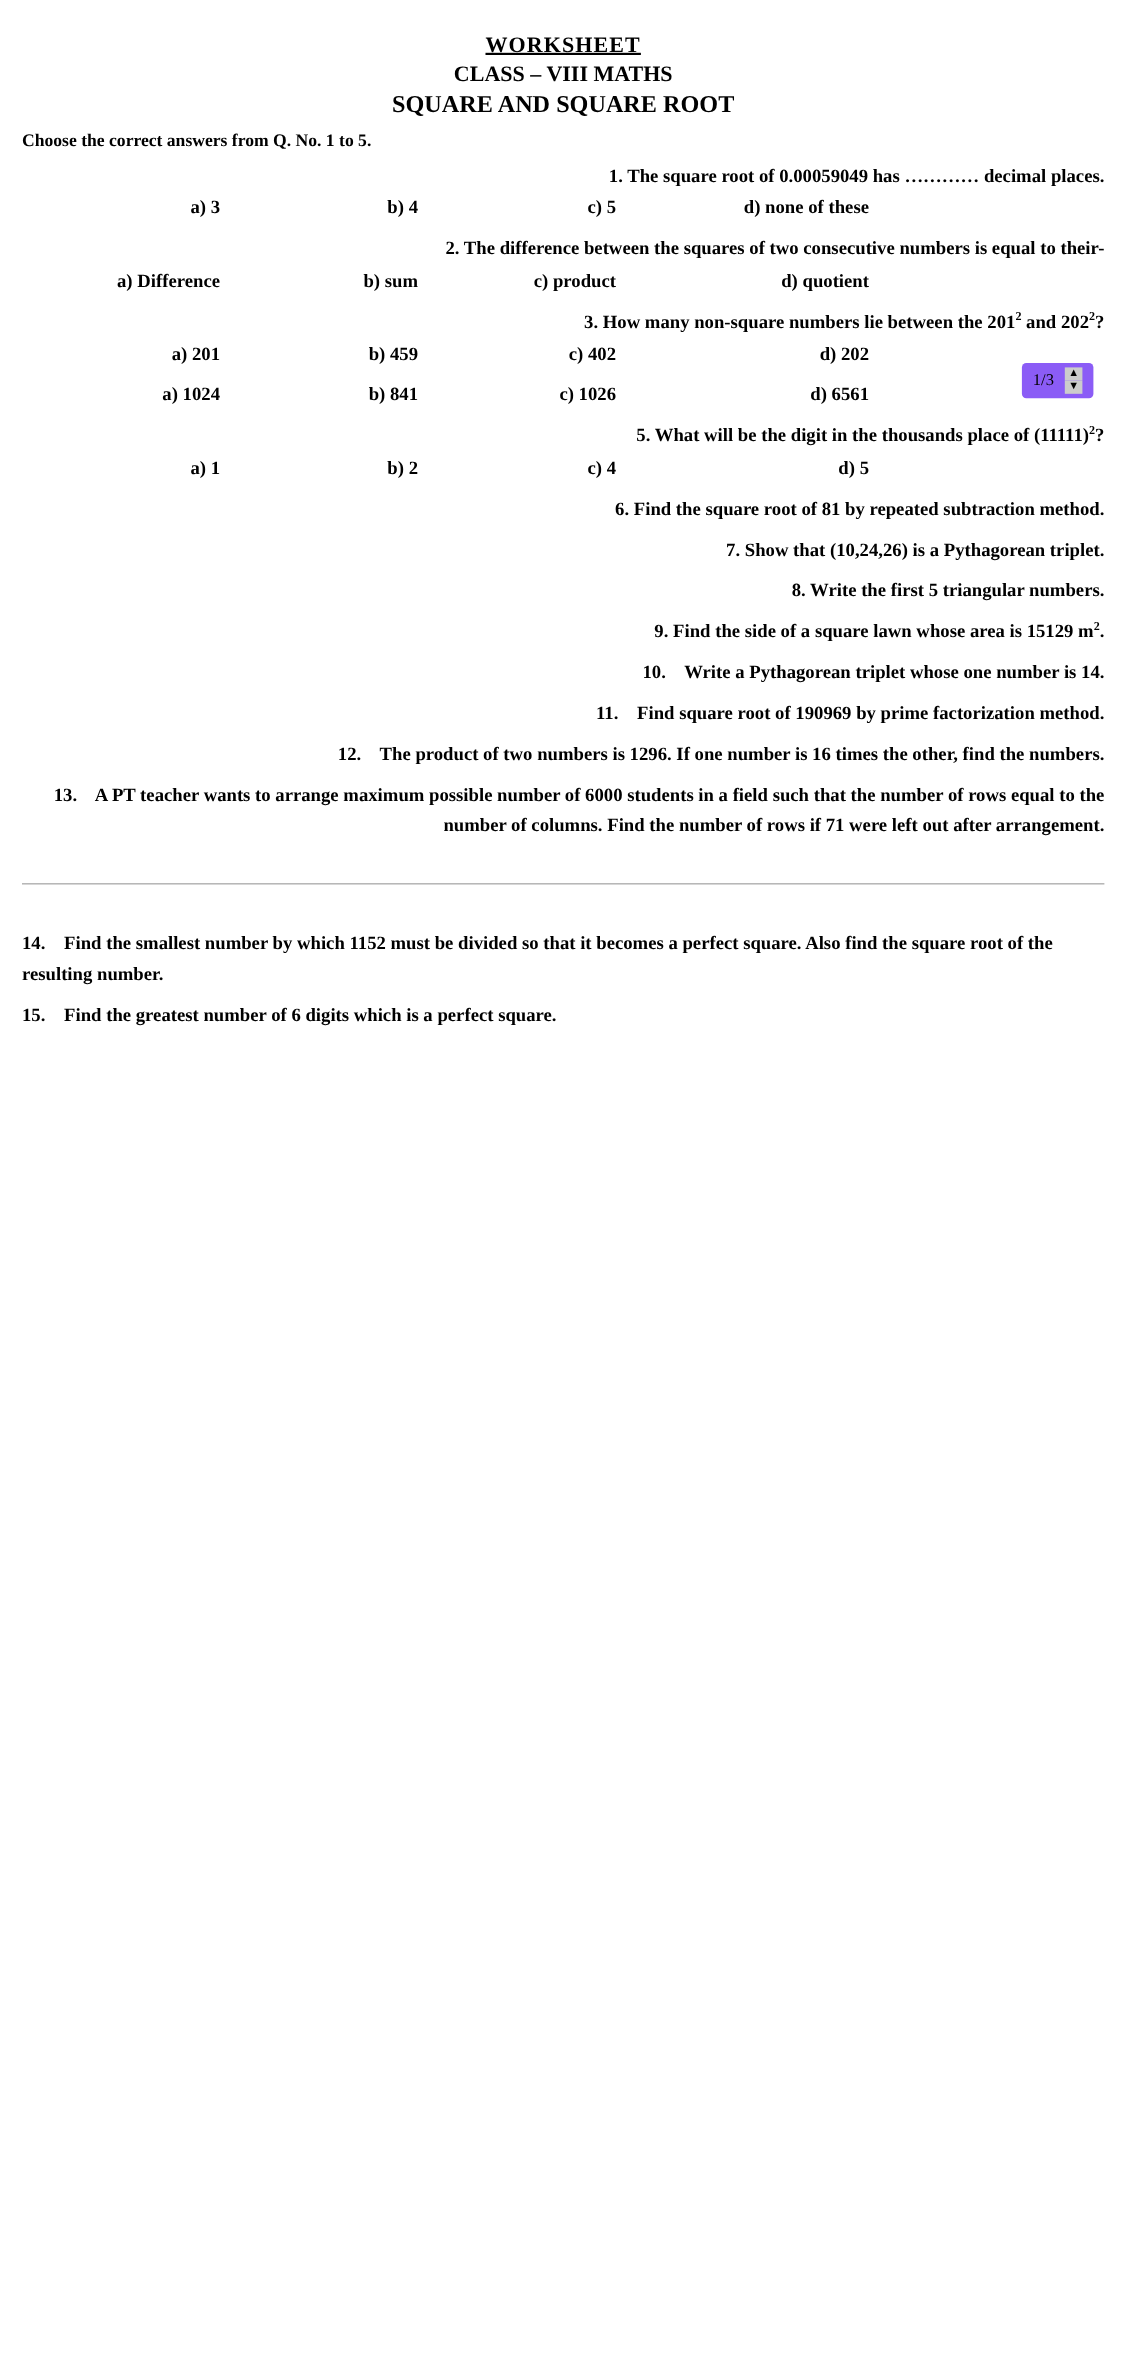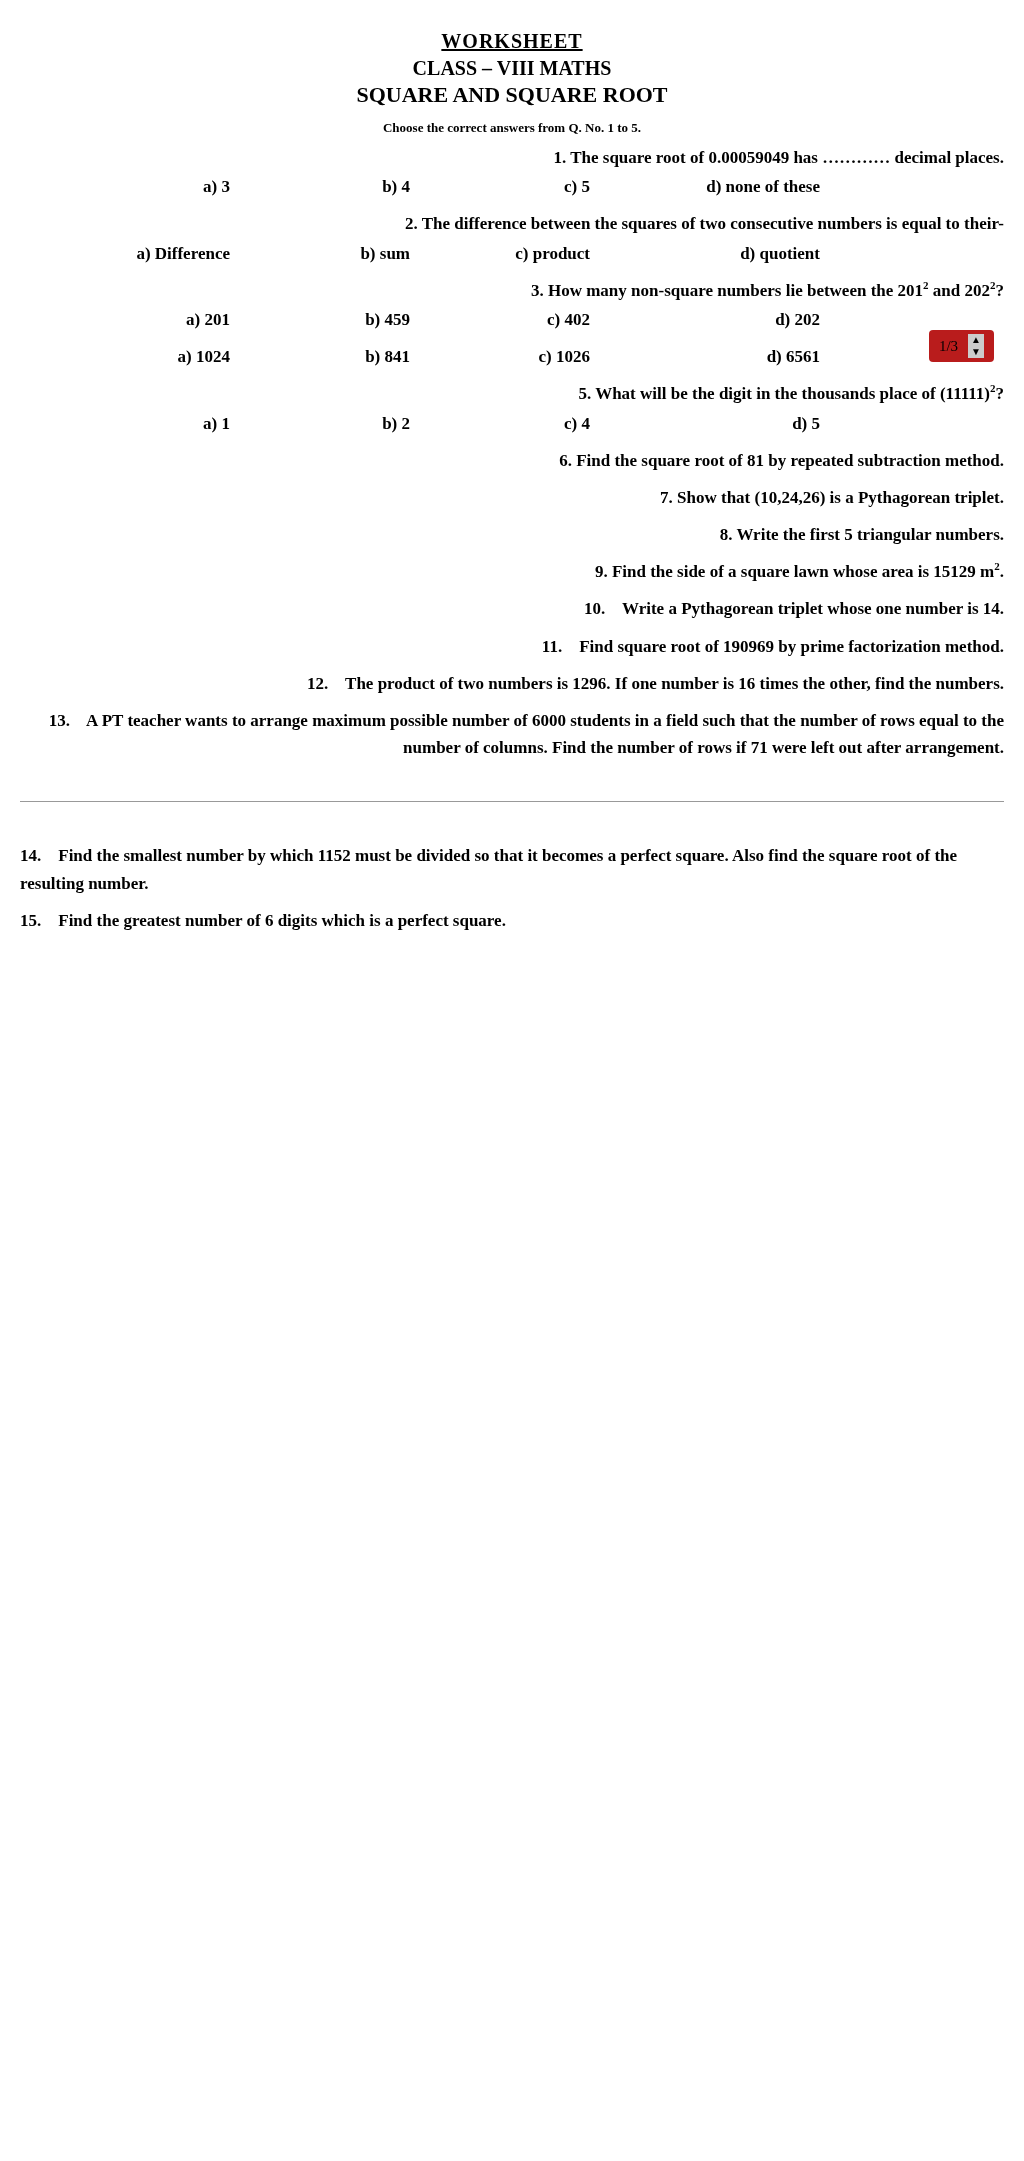--- a/index.html
+++ b/index.html
@@ -37,58 +37,56 @@
       margin-top: 4px;
     }
 
     .topic-subtitle {
       font-size: 22px;
       font-weight: bold;
       margin-top: 2px;
     }
 
     .instruction {
-      font-size: 13px;
+      font-size: 16px;
       font-weight: bold;
       margin-bottom: 8px;
       margin-top: 6px;
-      text-align: center;
     }
 
     .question-block {
       margin-bottom: 10px;
       line-height: 1.6;
     }
 
     .question-text {
       font-weight: bold;
       display: block;
     }
 
     .options-row {
       display: flex;
       gap: 0px;
       margin-top: 2px;
-      margin-left: 30px;
     }
 
     .option {
       min-width: 180px;
       font-weight: bold;
     }
 
     .option-wide {
       min-width: 230px;
     }
 
     .page-indicator {
       position: absolute;
       top: 330px;
       right: 30px;
-      background: #b91c1c;
+      background: #8b5cf6;
       border-radius: 4px;
       padding: 4px 10px;
       font-size: 15px;
       display: flex;
       align-items: center;
       gap: 6px;
       z-index: 10;
     }
 
     .page-indicator .arrows {

